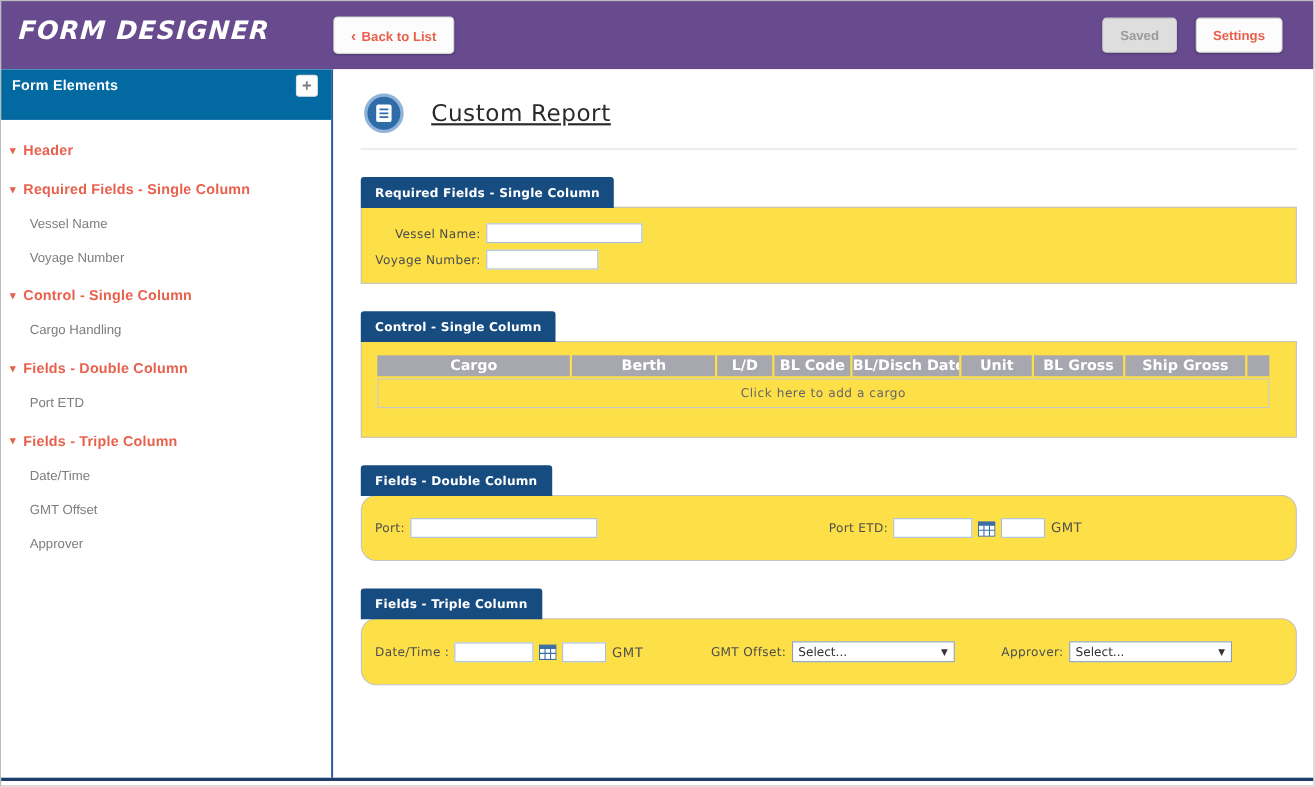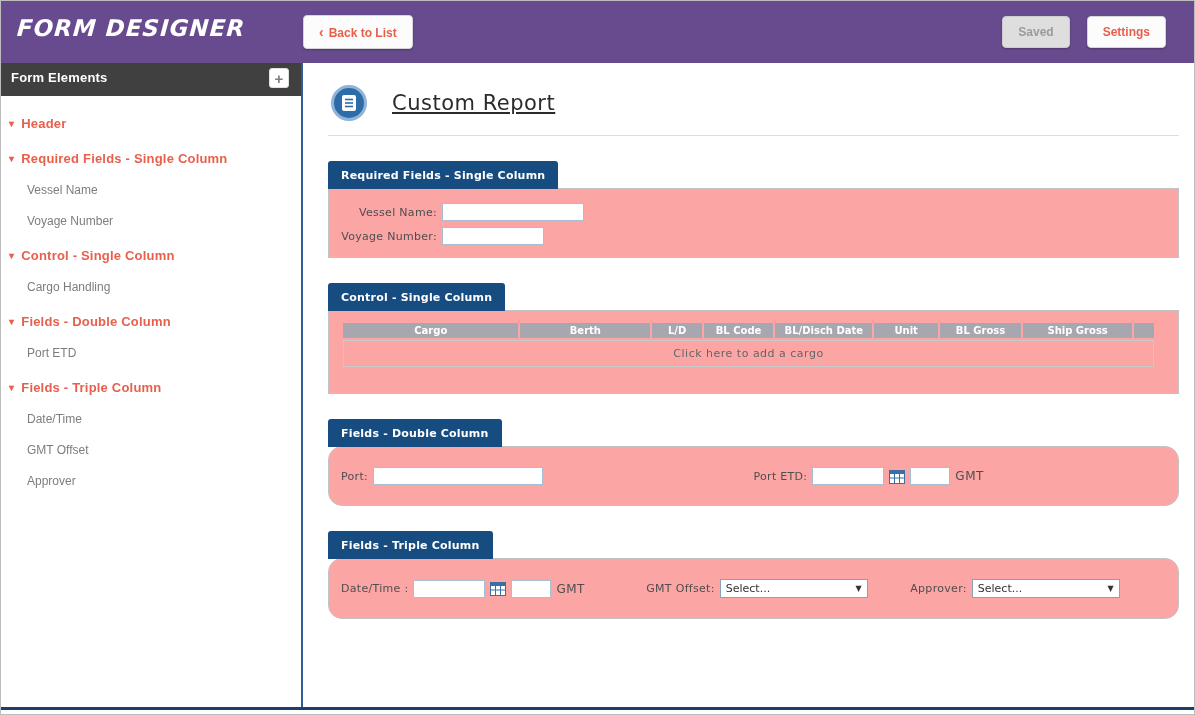--- a/index.html
+++ b/index.html
@@ -34,21 +34,21 @@
   .topbar-right { position: absolute; right: 28px; top: 15px; display: flex; gap: 17px; }
   .saved-btn { background: #dedede; color: #9b9b9b; border-color: #cccccc; }
   .settings-btn { background: #fcfcfc; color: #E8604C; }
 
   
   .sidebar {
     position: absolute; left: 0; top: 62px; bottom: 7px; width: 302px;
     background: #fff; border-right: 2px solid #2F5D96;
   }
   .sidebar-header {
-    height: 33px; background: #404040; color: #fff;
+    height: 46px; background: #0369a1; color: #fff;
     font-weight: bold; font-size: 13px; line-height: 30px;
     padding-left: 10px; position: relative; letter-spacing: 0.2px;
   }
   .add-btn {
     position: absolute; right: 12px; top: 5px; width: 20px; height: 20px;
     background: #fff; border: 1px solid #e2e2e2; border-radius: 3px;
     color: #7d7d86; font-size: 15px; font-weight: bold; line-height: 17px;
     text-align: center; cursor: pointer; padding: 0;
   }
   .group-heading {
@@ -78,21 +78,21 @@
   .title-rule { border: none; border-top: 1px solid #ddd; margin: 0; }
 
   .form-section { margin-top: 24px; }
   .tab {
     display: inline-block; position: relative; top: 1px; z-index: 2;
     background: #164C80; color: #fff;
     font-family: "DejaVu Sans", sans-serif; font-size: 11px; font-weight: bold;
     padding: 8px 13px 7px; border-radius: 3px 3px 0 0; letter-spacing: 0.2px;
   }
   .box {
-    border: 1px solid #c3c3c3; background: #fca5a5; position: relative; z-index: 1;
+    border: 1px solid #c3c3c3; background: #fde047; position: relative; z-index: 1;
   }
   .mlabel {
     font-family: "DejaVu Sans", sans-serif; font-size: 11px; color: #4e4e4e;
     letter-spacing: 0.3px; white-space: nowrap;
   }
   .tinput {
     height: 18px; border: 1px solid #a8bfd3; background: #fff;
     font-family: "DejaVu Sans", sans-serif; font-size: 11px; padding: 0 3px;
   }
   .w142 { width: 142px; } .w102 { width: 102px; } .w170 { width: 170px; }
@@ -104,21 +104,21 @@
   .field-row:last-child { margin-bottom: 0; }
   .field-row .mlabel { width: 96px; text-align: right; margin-right: 5px; }
 
   
   .ctl-box { padding: 12px 14px 26px; }
   .ctl-box > .mlabel { display: block; margin-bottom: 6px; }
   .cargo-table { width: 811px; }
   .thead { display: flex; gap: 2px; margin-bottom: 2px; }
   .th {
     background: #A7A7AF; color: #fff; text-align: center;
-    font-family: "DejaVu Sans", sans-serif; font-size: 10px; font-weight: bold;
+    font-family: "DejaVu Sans", sans-serif; font-size: 13px; font-weight: bold;
     padding: 2px 0; white-space: nowrap; overflow: hidden;
   }
   .c-cargo{width:177px}.c-berth{width:131px}.c-ld{width:50px}.c-blcode{width:70px}
   .c-bldate{width:98px}.c-unit{width:64px}.c-blgross{width:82px}.c-shipgross{width:110px}.c-extra{width:20px}
   .add-row {
     border: 1px solid #c9c9c9; text-align: center; padding: 6px 0;
     font-family: "DejaVu Sans", sans-serif; font-size: 11px; color: #666;
     letter-spacing: 0.5px; cursor: pointer;
   }
 

